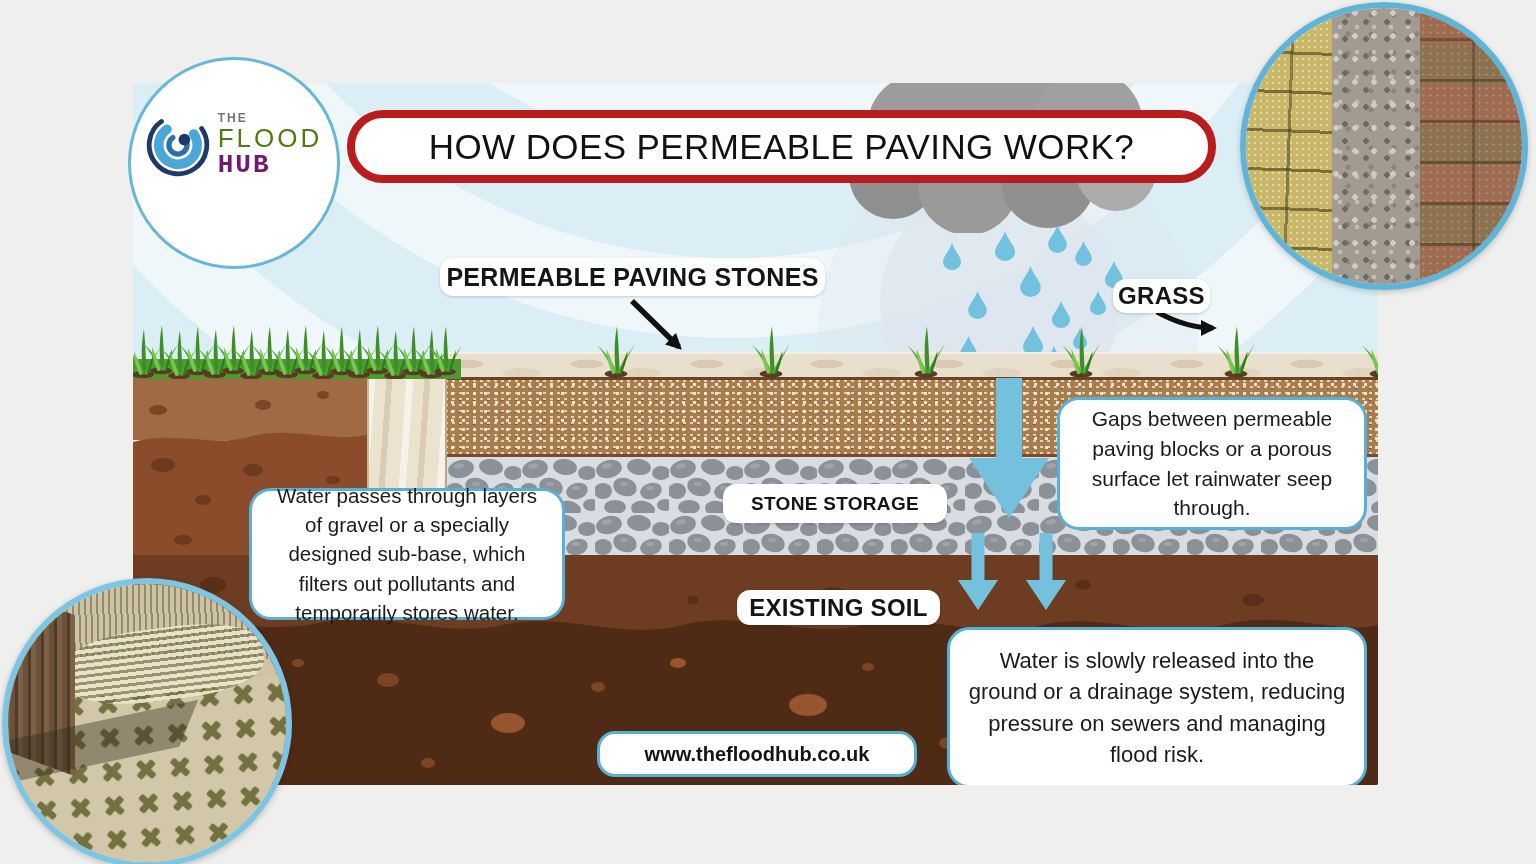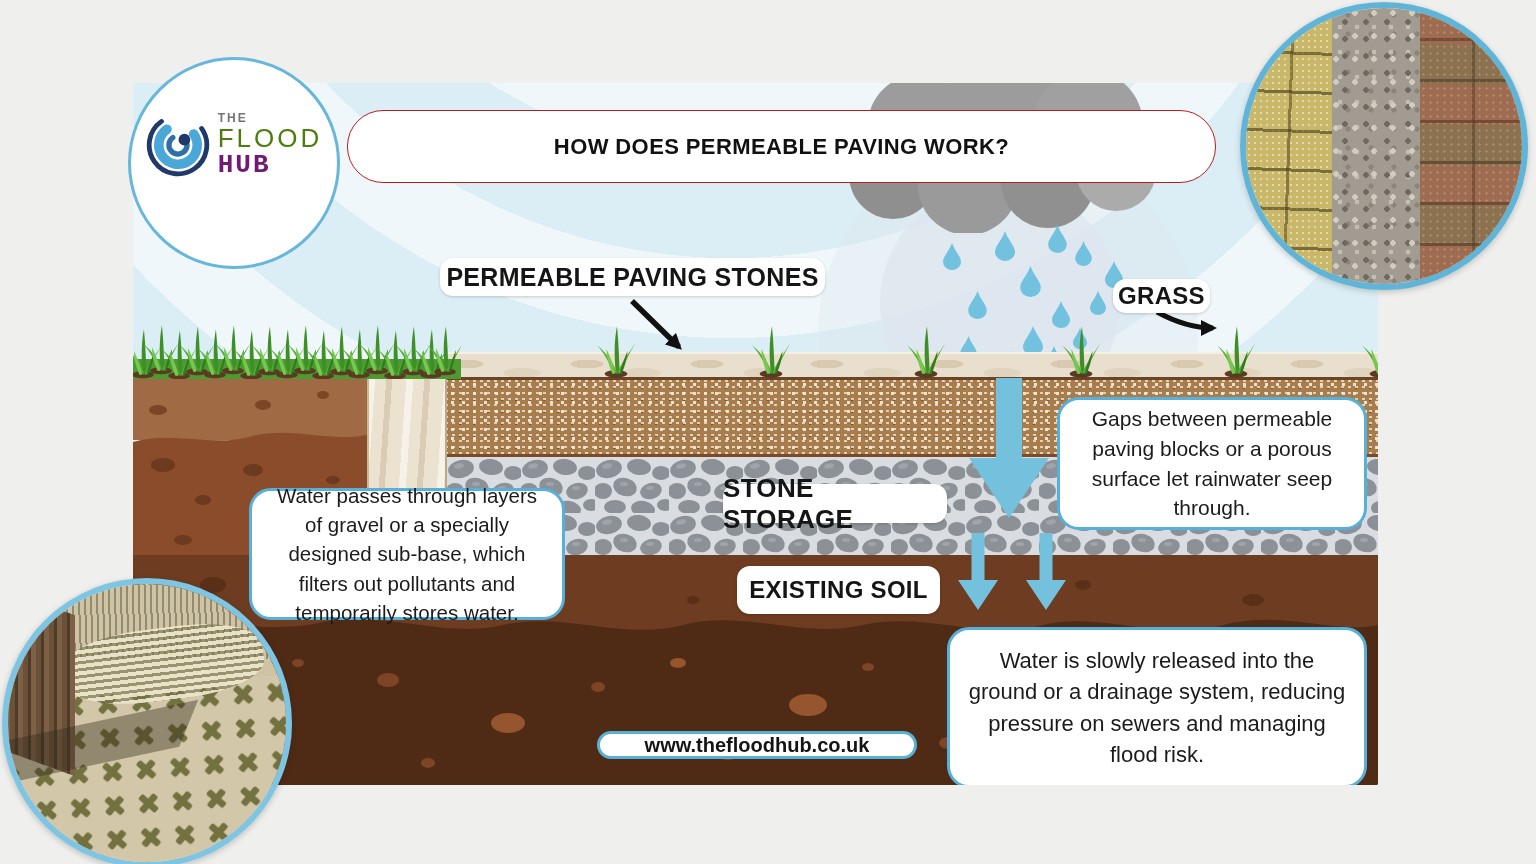--- a/index.html
+++ b/index.html
@@ -35,22 +35,22 @@
     border-radius:4px 4px 0 0;}
   
   .pill-label{position:absolute;background:#fff;border-radius:13px;color:#151515;
     font-weight:bold;display:flex;align-items:center;justify-content:center;
     box-shadow:0 1px 3px rgba(0,0,0,.18);letter-spacing:.3px;}
   
   .callout{position:absolute;background:#fff;border:3.5px solid #57b0d8;border-radius:22px;
     color:#1b1b1b;display:flex;align-items:center;justify-content:center;text-align:center;
     padding:20px 14px;box-sizing:border-box;line-height:1.42;}
   #title-banner{position:absolute;left:214px;top:27px;width:869px;height:73px;background:#fff;
-    border:1px solid #b91c1c;border-radius:36px;display:flex;align-items:center;justify-content:center;
-    font-weight:bold;font-size:22px;letter-spacing:.4px;color:#111;box-sizing:border-box;z-index:6;}
+    border:8px solid #b91c1c;border-radius:36px;display:flex;align-items:center;justify-content:center;
+    font-weight:normal;font-size:35px;letter-spacing:.4px;color:#111;box-sizing:border-box;z-index:6;}
   
   #logo-circle{position:absolute;left:128px;top:57px;width:206px;height:206px;border-radius:50%;
     background:#fff;border:3px solid #66b7d9;z-index:21;display:flex;align-items:center;
     justify-content:center;}
   .logo-inner{display:flex;align-items:center;gap:8px;transform:translateY(-18px);}
   .logo-the{font-size:12px;font-weight:bold;color:#737373;letter-spacing:2px;}
   .logo-flood{font-size:26px;color:#4d7c0f;letter-spacing:3px;font-weight:400;line-height:1.05;}
   .logo-hub{font-size:26px;color:#701a75;font-weight:800;letter-spacing:2px;line-height:1.05;font-family:Liberation Mono, monospace;}
   
   .photo{position:absolute;border-radius:50%;overflow:hidden;z-index:20;
@@ -81,21 +81,21 @@
   .bl-fence{position:absolute;left:-4%;top:6%;width:28%;height:58%;transform:skewY(20deg);
     background:repeating-linear-gradient(90deg,#6b5137 0 5px,#4e3b28 5px 8px,#7d6146 8px 13px);}
   .bl-distant{position:absolute;left:20%;top:16%;width:72%;height:26%;transform:rotate(-7deg);
     border-radius:40%;
     background:repeating-linear-gradient(0deg,rgba(235,228,205,.95) 0 4px,rgba(120,115,70,.6) 4px 7px);}
   .bl-shadow{position:absolute;left:-6%;top:50%;width:72%;height:15%;
     background:rgba(50,42,25,.4);transform:rotate(-12deg) skewX(-34deg);}
   .text-sm{font-size:20.5px;}
   .text-md{font-size:21px;}
   .text-lg{font-size:22px;}
-  #url-pill{position:absolute;left:464px;top:648px;width:320px;height:28px;background:#fff;
+  #url-pill{position:absolute;left:464px;top:648px;width:320px;height:46px;background:#fff;
     border:3px solid #57b0d8;border-radius:18px;display:flex;align-items:center;justify-content:center;
     font-weight:bold;font-size:20px;color:#141414;box-sizing:border-box;}
 </style>
 </head>
 <body>
 
 <svg width="0" height="0" style="position:absolute">
   <defs>
     <symbol id="tuft" viewBox="0 0 44 58">
       <ellipse cx="22" cy="54" rx="12" ry="4" fill="#5a3a22"></ellipse>
@@ -274,22 +274,22 @@
     <defs>
       <marker id="ah2" markerWidth="16" markerHeight="16" refX="12" refY="8" orient="auto" markerUnits="userSpaceOnUse">
         <path d="M0 0 L16 8 L0 16 Z" fill="#111"></path>
       </marker>
     </defs>
     <path d="M6 7 C28 19 46 23 62 23" fill="none" stroke="#111" stroke-width="5" marker-end="url(#ah2)"></path>
   </svg>
 
   <div class="pill-label" style="left:307px;top:175px;width:385px;height:38px;font-size:25px;z-index:7">PERMEABLE PAVING STONES</div>
   <div class="pill-label" style="left:980px;top:196px;width:97px;height:34px;font-size:24px;z-index:7">GRASS</div>
-  <div class="pill-label" style="left:590px;top:401px;width:224px;height:39px;font-size:26px;z-index:7">STONE STORAGE</div>
-  <div class="pill-label" style="left:604px;top:483px;width:203px;height:48px;font-size:24px;z-index:7">EXISTING SOIL</div>
+  <div class="pill-label" style="left:590px;top:401px;width:224px;height:39px;font-size:19px;z-index:7">STONE STORAGE</div>
+  <div class="pill-label" style="left:604px;top:507px;width:203px;height:35px;font-size:24px;z-index:7">EXISTING SOIL</div>
 
   <div class="callout text-sm" style="left:116px;top:405px;width:316px;height:132px;z-index:7">Water passes through layers of gravel or a specially designed sub-base, which filters out pollutants and temporarily stores water.</div>
   <div class="callout text-md" style="left:924px;top:314px;width:310px;height:133px;z-index:7">Gaps between permeable paving blocks or a porous surface let rainwater seep through.</div>
   <div class="callout text-lg" style="left:814px;top:544px;width:420px;height:161px;z-index:7">Water is slowly released into the ground or a drainage system, reducing pressure on sewers and managing flood risk.</div>
 
   <div id="url-pill">www.thefloodhub.co.uk</div>
 </div>
 
 <div id="logo-circle">
   <div class="logo-inner">

